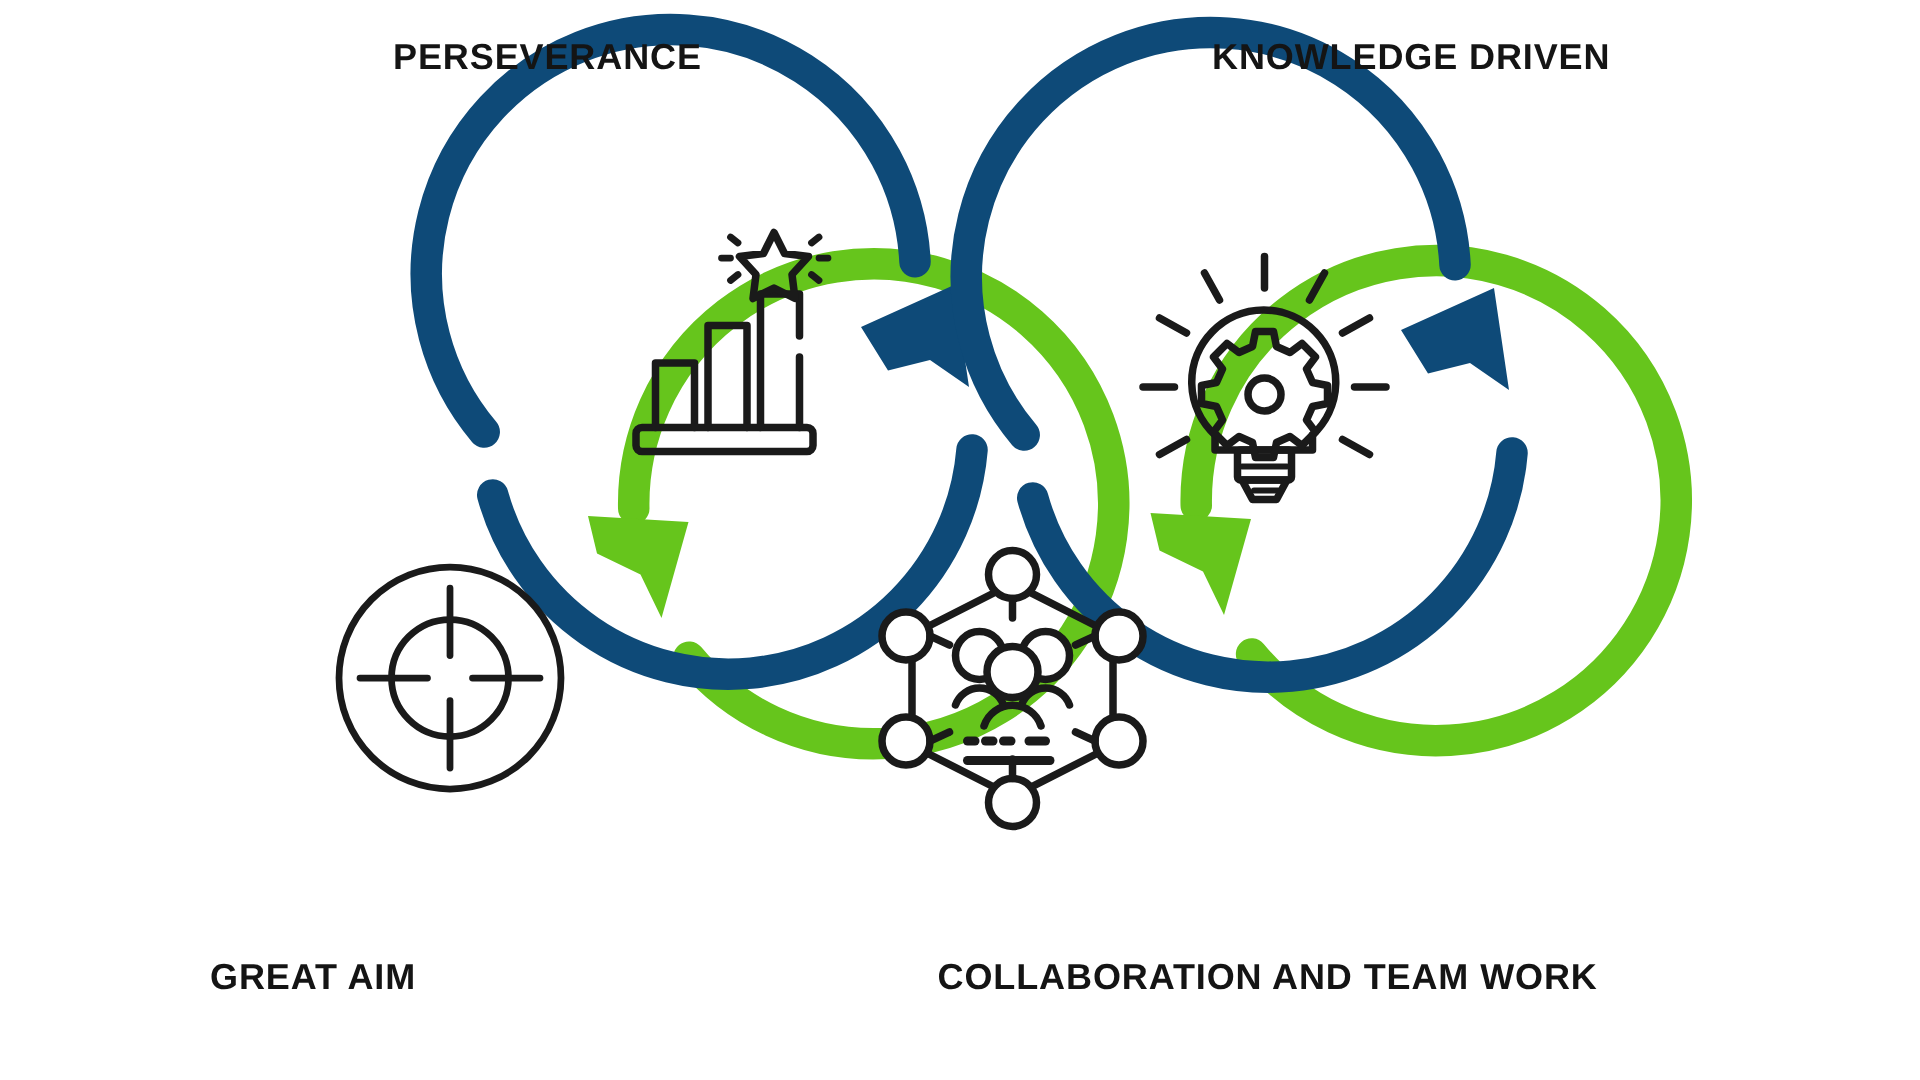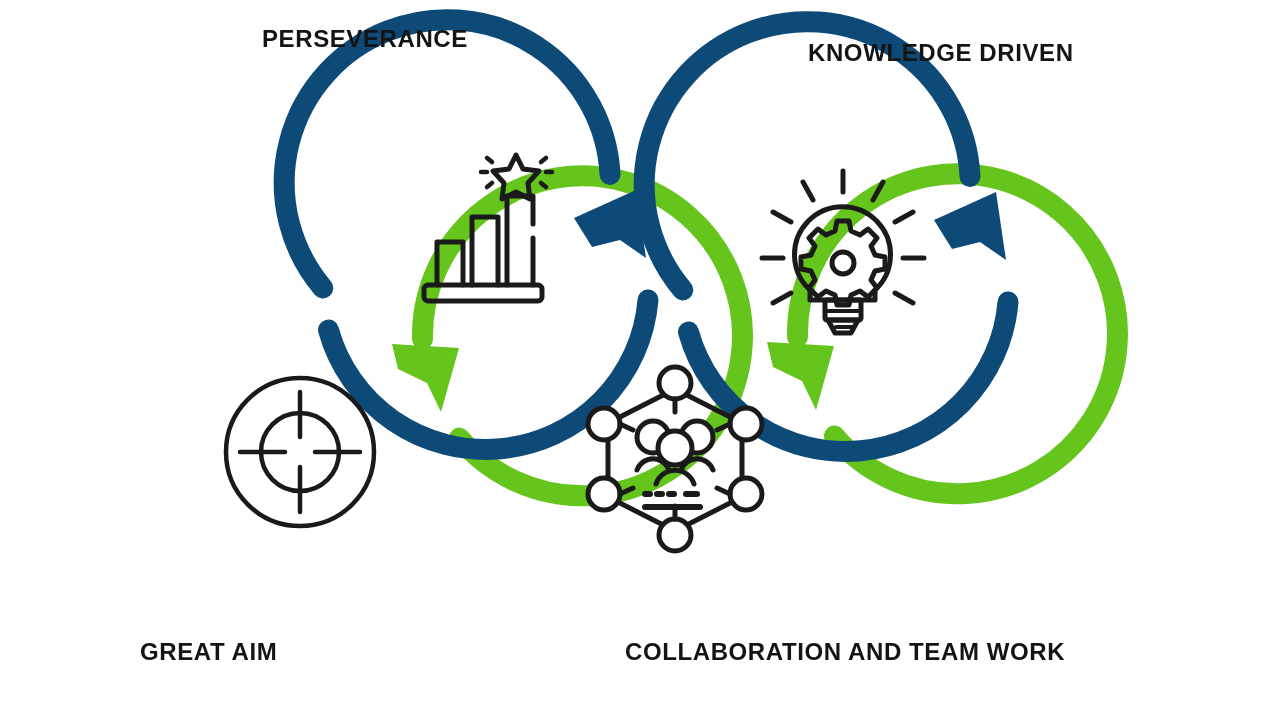--- a/index.html
+++ b/index.html
@@ -31,21 +31,21 @@
     letter-spacing: 0.6px;
     color: #141414;
     white-space: nowrap;
   }
   #label-perseverance {
     left: 262px;
     top: 25px;
   }
   #label-knowledge {
     left: 808px;
-    top: 39px;
+    top: 25px;
   }
   #label-greataim {
     left: 140px;
     top: 638px;
   }
   #label-collaboration {
     left: 625px;
     top: 638px;
   }
   svg.canvas {

